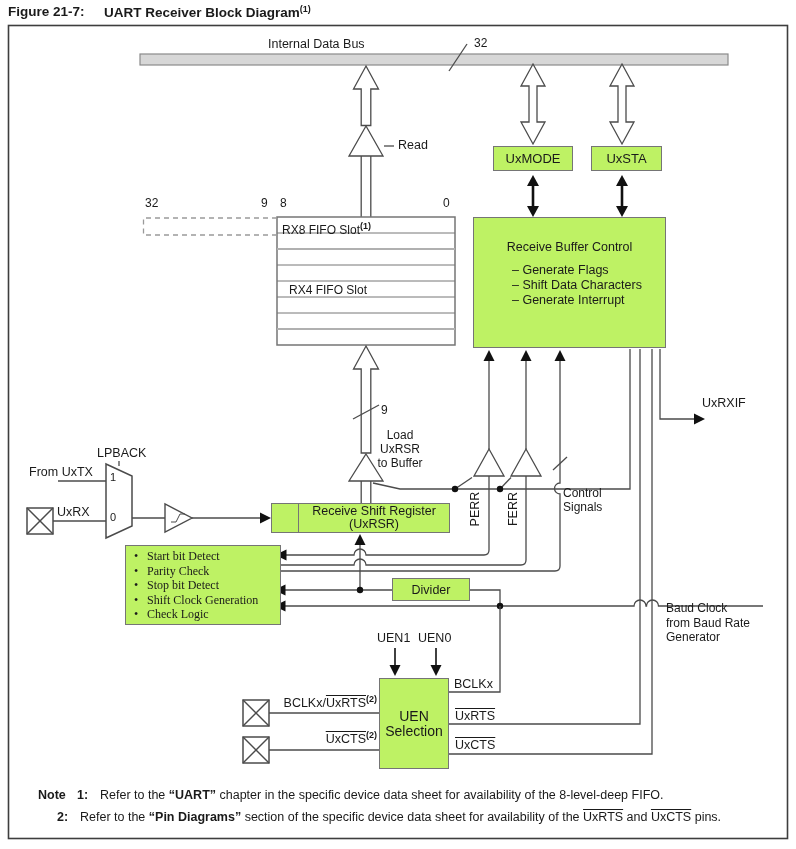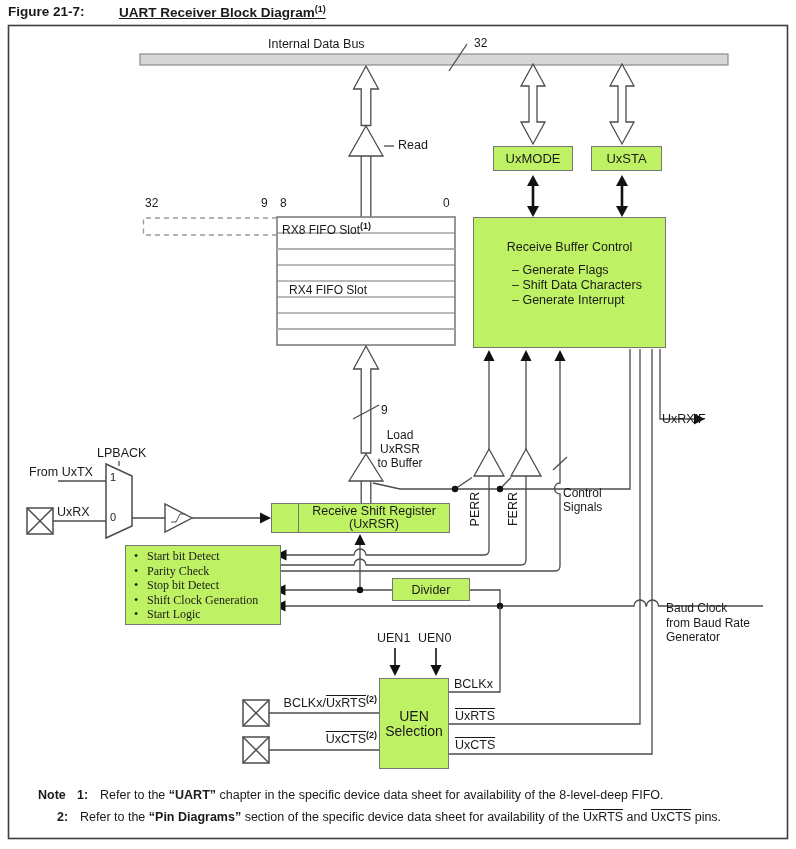--- a/index.html
+++ b/index.html
@@ -179,21 +179,21 @@
     <polygon points="165,504 165,532 192,518" fill="#fff" stroke="#4b4b4b" stroke-width="1.4"></polygon>
     <polyline points="171,522 176,522 180,514 185,514" fill="none" stroke="#4b4b4b" stroke-width="1"></polyline>
   </g>
   <g>
     <line x1="192" y1="518" x2="260" y2="518" stroke="#4b4b4b" stroke-width="1.3"></line>
     <polygon points="271,518 260,512.5 260,523.5" fill="#111"></polygon>
   </g>
 </svg>
 
 <div class="title" style="left:8px;top:4px;">Figure 21-7:</div>
-<div class="title" style="left:119px;top:4px;text-decoration:underline;"><span>UART Receiver Block Diagram</span><span class="sup">(1)</span></div>
+<div class="title" style="left:104px;top:4px;"><span>UART Receiver Block Diagram</span><span class="sup">(1)</span></div>
 
 <div class="lbl" style="left:268px;top:37px;">Internal Data Bus</div>
 <div class="lbl sm" style="left:474px;top:36px;">32</div>
 <div class="lbl" style="left:398px;top:138px;">Read</div>
 
 <div class="box" style="left:493px;top:146px;width:80px;height:25px;">
       <span>UxMODE</span>
     </div>
 <div class="box" style="left:591px;top:146px;width:71px;height:25px;">
       <span>UxSTA</span>
@@ -206,21 +206,21 @@
 <div class="lbl sm" style="left:282px;top:219px;"><span>RX8 FIFO Slot</span><span class="sup">(1)</span></div>
 <div class="lbl sm" style="left:289px;top:283px;">RX4 FIFO Slot</div>
 
 <div class="box" id="rbc" style="left:473px;top:217px;width:193px;height:131px;">
   <div class="rbc-title">Receive Buffer Control</div>
   <div class="rbc-item">– Generate Flags</div>
   <div class="rbc-item">– Shift Data Characters</div>
   <div class="rbc-item">– Generate Interrupt</div>
 </div>
 
-<div class="lbl" style="left:662px;top:412px;">UxRXIF</div>
+<div class="lbl" style="left:662px;top:396px;padding-left:40px;">UxRXIF</div>
 
 <div class="lbl sm" style="left:381px;top:403px;">9</div>
 <div class="lbl sm" style="left:368px;top:428px;width:64px;text-align:center;white-space:normal;"><span>Load UxRSR</span><br><span>to Buffer</span></div>
 
 <div class="lbl" style="left:97px;top:446px;">LPBACK</div>
 <div class="lbl" style="left:29px;top:465px;">From UxTX</div>
 <div class="lbl" style="left:57px;top:505px;">UxRX</div>
 <div class="lbl xs" style="left:110px;top:470px;">1</div>
 <div class="lbl xs" style="left:110px;top:510px;">0</div>
 
@@ -234,21 +234,21 @@
 
 <div class="vtext" style="left:453px;top:501px;width:46px;height:16px;">PERR</div>
 <div class="vtext" style="left:491px;top:501px;width:46px;height:16px;">FERR</div>
 <div class="lbl sm" style="left:563px;top:486px;white-space:normal;line-height:14px;"><span>Control</span><br><span>Signals</span></div>
 
 <div class="box" id="detect" style="left:125px;top:545px;width:156px;height:80px;font-family:Liberation Serif, serif;">
   <div class="drow"><span class="bul">•</span><span>Start bit Detect</span></div>
   <div class="drow"><span class="bul">•</span><span>Parity Check</span></div>
   <div class="drow"><span class="bul">•</span><span>Stop bit Detect</span></div>
   <div class="drow"><span class="bul">•</span><span>Shift Clock Generation</span></div>
-  <div class="drow"><span class="bul">•</span><span>Start Logic</span></div>
+  <div class="drow"><span class="bul">•</span><span>Check Logic</span></div>
 </div>
 
 <div class="box" style="left:392px;top:578px;width:78px;height:23px;font-size:12.5px;">
       <span>Divider</span>
     </div>
 
 <div class="lbl sm" style="left:666px;top:601px;white-space:normal;line-height:14.5px;">
   <span>Baud Clock</span><br><span>from Baud Rate</span><br><span>Generator</span>
 </div>
 

